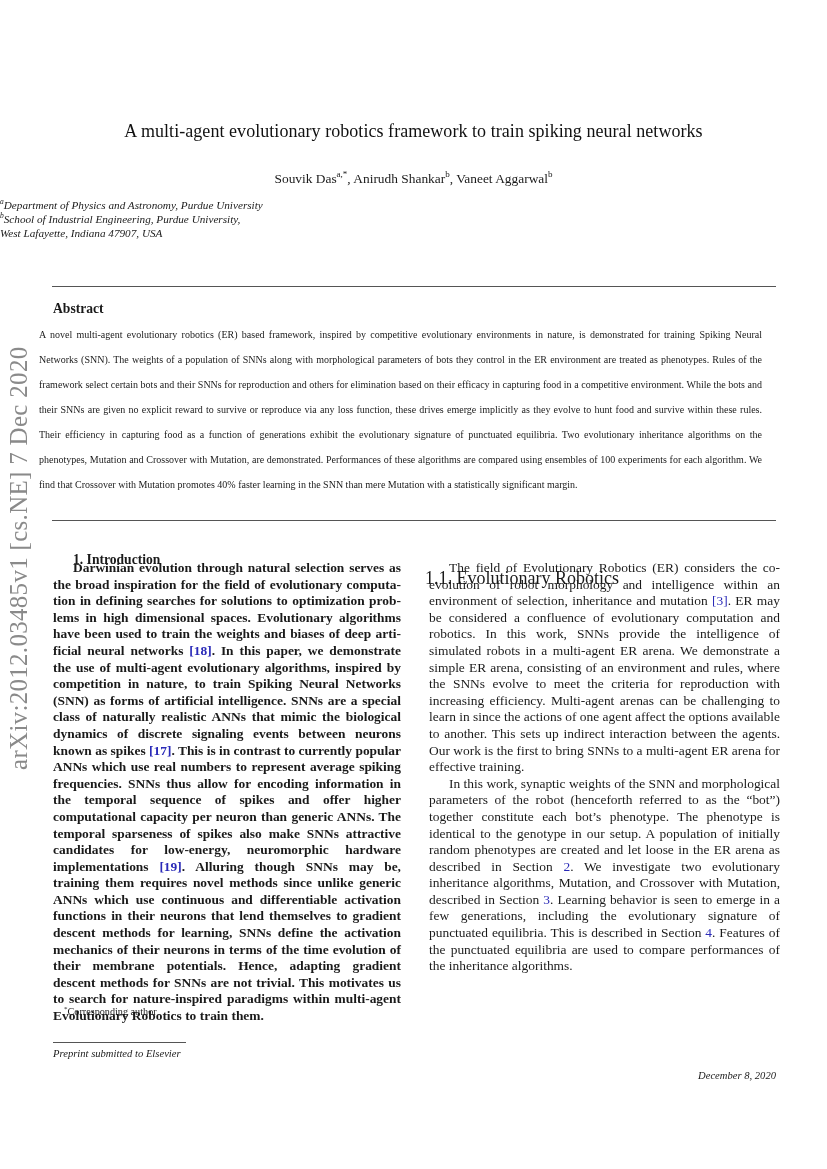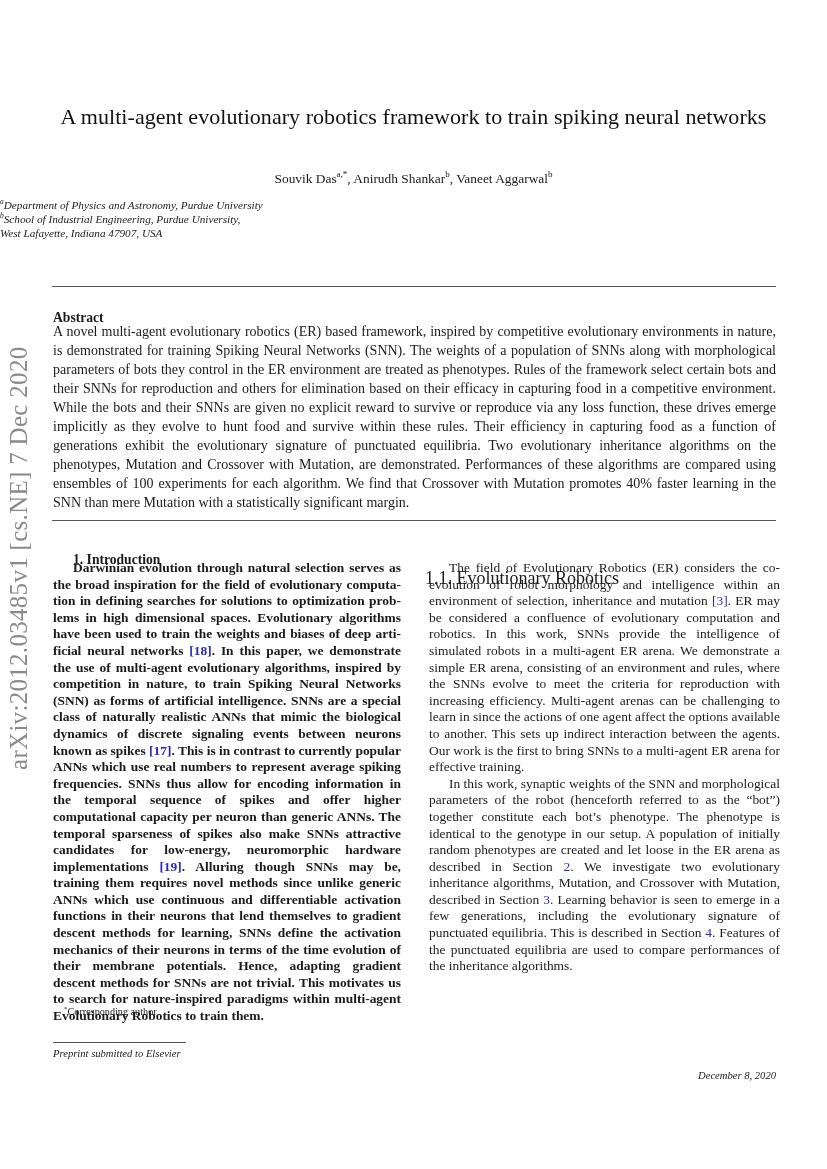--- a/index.html
+++ b/index.html
@@ -1,26 +1,26 @@
 <!DOCTYPE html>
 <html><head>
 <meta charset="utf-8">
 <style>
   html, body { margin:0; padding:0; background:#ffffff; }
   body { width:827px; height:1169px; position:relative; overflow:hidden;
          font-family:"Liberation Serif","DejaVu Serif",serif; color:#1a1a1a; }
   .abs { position:absolute; }
-  .title { left:0; width:827px; top:104px; text-align:center; font-size:22px; letter-spacing:0.05px; color:#111; }
+  .title { left:0; width:827px; top:121px; text-align:center; font-size:18px; letter-spacing:0.05px; color:#111; }
   .authors { left:0; width:827px; top:171px; text-align:center; font-size:13.4px; }
   .authors sup { font-size:9px; vertical-align:6px; line-height:0; }
   .affil { left:0; width:827px; top:198px; text-align:left; font-size:11.2px; font-style:italic; line-height:14.2px; }
   .affil sup { font-size:7.5px; vertical-align:5px; line-height:0; font-style:italic; }
   .rule { background:#555; height:1px; }
-  .abstract-head { left:53px; top:310px; font-weight:bold; font-size:13.6px;font-family:Liberation Serif, serif; }
-  .abstract-text { left:53px; top:322px; width:723px; font-size:14px; line-height:19px; text-align:justify; }
+  .abstract-head { left:53px; top:301px; font-weight:bold; font-size:13.6px;font-family:Liberation Serif, serif; }
+  .abstract-text { left:39px; top:322px; width:723px; font-size:10px; line-height:25px; text-align:justify; }
   .col { font-size:13.45px; line-height:16.6px; text-align:justify; hyphens:manual; }
   .col p { margin:0; text-indent:20px; }
   .col-left { left:53px; top:560px; width:348px;font-weight:bold; }
   .col-right { left:429px; top:560px; width:351px; }
   .sec-head { left:53px; top:552px; font-weight:bold; font-size:13.6px;margin-left:20px; }
   .subsec-head { left:425px; top:568px; font-size:18px; }
   .cite { color:#2a2ab8; }
   .footnote-rule { left:53px; top:1042px; width:133px; height:1px; background:#555; }
   .footnote { left:64px; top:1006px; font-size:10.2px; }
   .footnote sup { font-size:7px; vertical-align:4px; line-height:0; }

